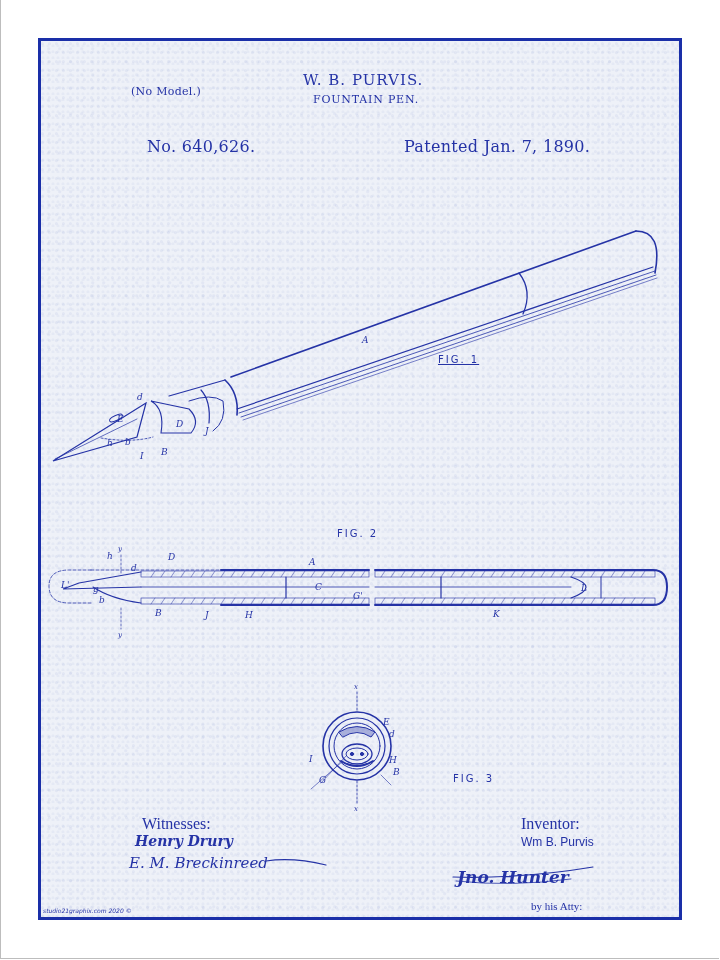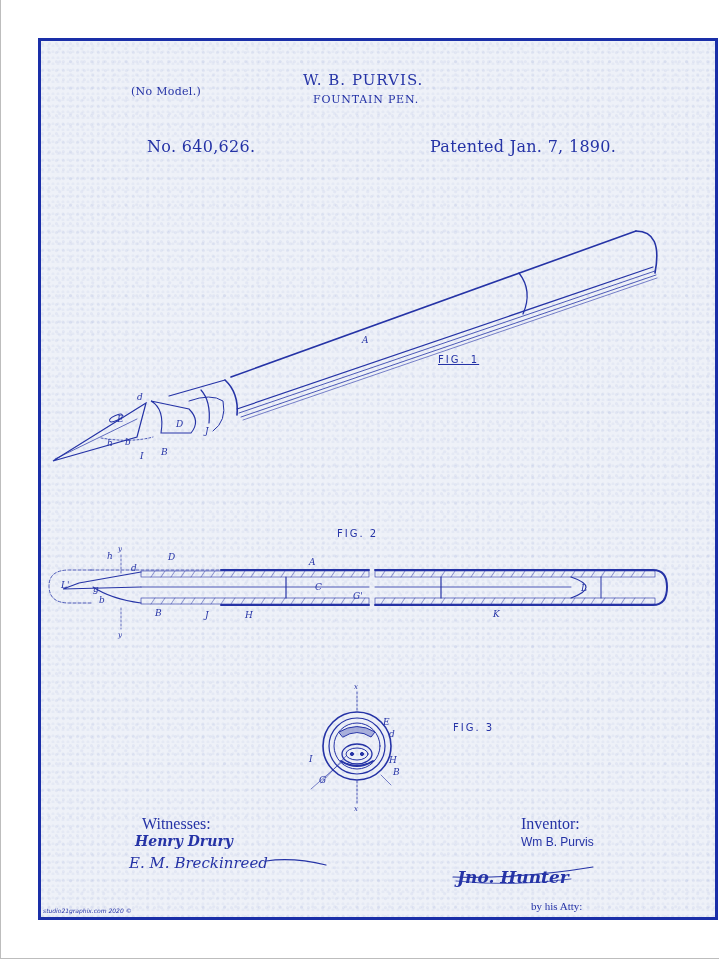--- a/index.html
+++ b/index.html
@@ -11,32 +11,31 @@
   .frame {
     position: absolute; left: 38px; top: 38px; width: 638px; height: 876px;
     border: 3px solid #1a2fa8;
     background-color: #eef1f8;
     background-image:
       radial-gradient(circle at 20% 30%, rgba(120,140,200,0.10) 0 1px, transparent 2px),
       radial-gradient(circle at 70% 60%, rgba(120,140,200,0.10) 0 1px, transparent 2px),
       radial-gradient(circle at 40% 80%, rgba(120,140,200,0.08) 0 1px, transparent 2px);
     background-size: 7px 9px, 11px 13px, 5px 6px;
     overflow: hidden;
-    padding-left: 36px;
   }
   .t { position: absolute; white-space: nowrap; color: #2533a6; }
   .no-model { left: 90px; top: 44px; font-size: 11px; letter-spacing: 0.3px; }
   .inventor-name { left: 262px; top: 30px; font-size: 15px; letter-spacing: 1px; }
   .invention-title { left: 272px; top: 52px; font-size: 11px; letter-spacing: 0.8px; }
   .patent-no { left: 106px; top: 96px; font-size: 16px; letter-spacing: 0.3px; }
-  .patent-date { left: 363px; top: 96px; font-size: 16px; letter-spacing: 0.3px; margin-left: 26px; }
+  .patent-date { left: 363px; top: 96px; font-size: 16px; letter-spacing: 0.3px; }
   .fig { font-family: "DejaVu Sans", sans-serif; font-size: 10px; letter-spacing: 2px; }
   .fig1 { left: 397px; top: 313px; text-decoration: underline; }
   .fig2 { left: 296px; top: 487px; text-align: right; }
-  .fig3 { left: 412px; top: 681px; }
+  .fig3 { left: 412px; top: 732px; }
   .sig-head { font-family: Liberation Serif, serif; font-size: 16px; }
   .witnesses-label { left: 101px; top: 774px; }
   .inventor-label { left: 480px; top: 774px; }
   .inventor-sig { left: 480px; top: 794px; font-family: Liberation Sans, sans-serif; font-size: 12px; }
   .atty { left: 490px; top: 859px; font-family: Liberation Serif, serif; font-size: 11px; }
   .script { font-family: "DejaVu Serif", serif; font-style: italic; }
   .w1 { left: 94px; top: 792px; font-size: 14px; font-weight: bold; }
   .w2 { left: 88px; top: 813px; font-size: 15px; }
   .credit { left: 2px; top: 866px; font-family: "DejaVu Sans", sans-serif; font-size: 6px; font-style: italic; }
   svg.draw { position: absolute; left: 0; top: 0; }

